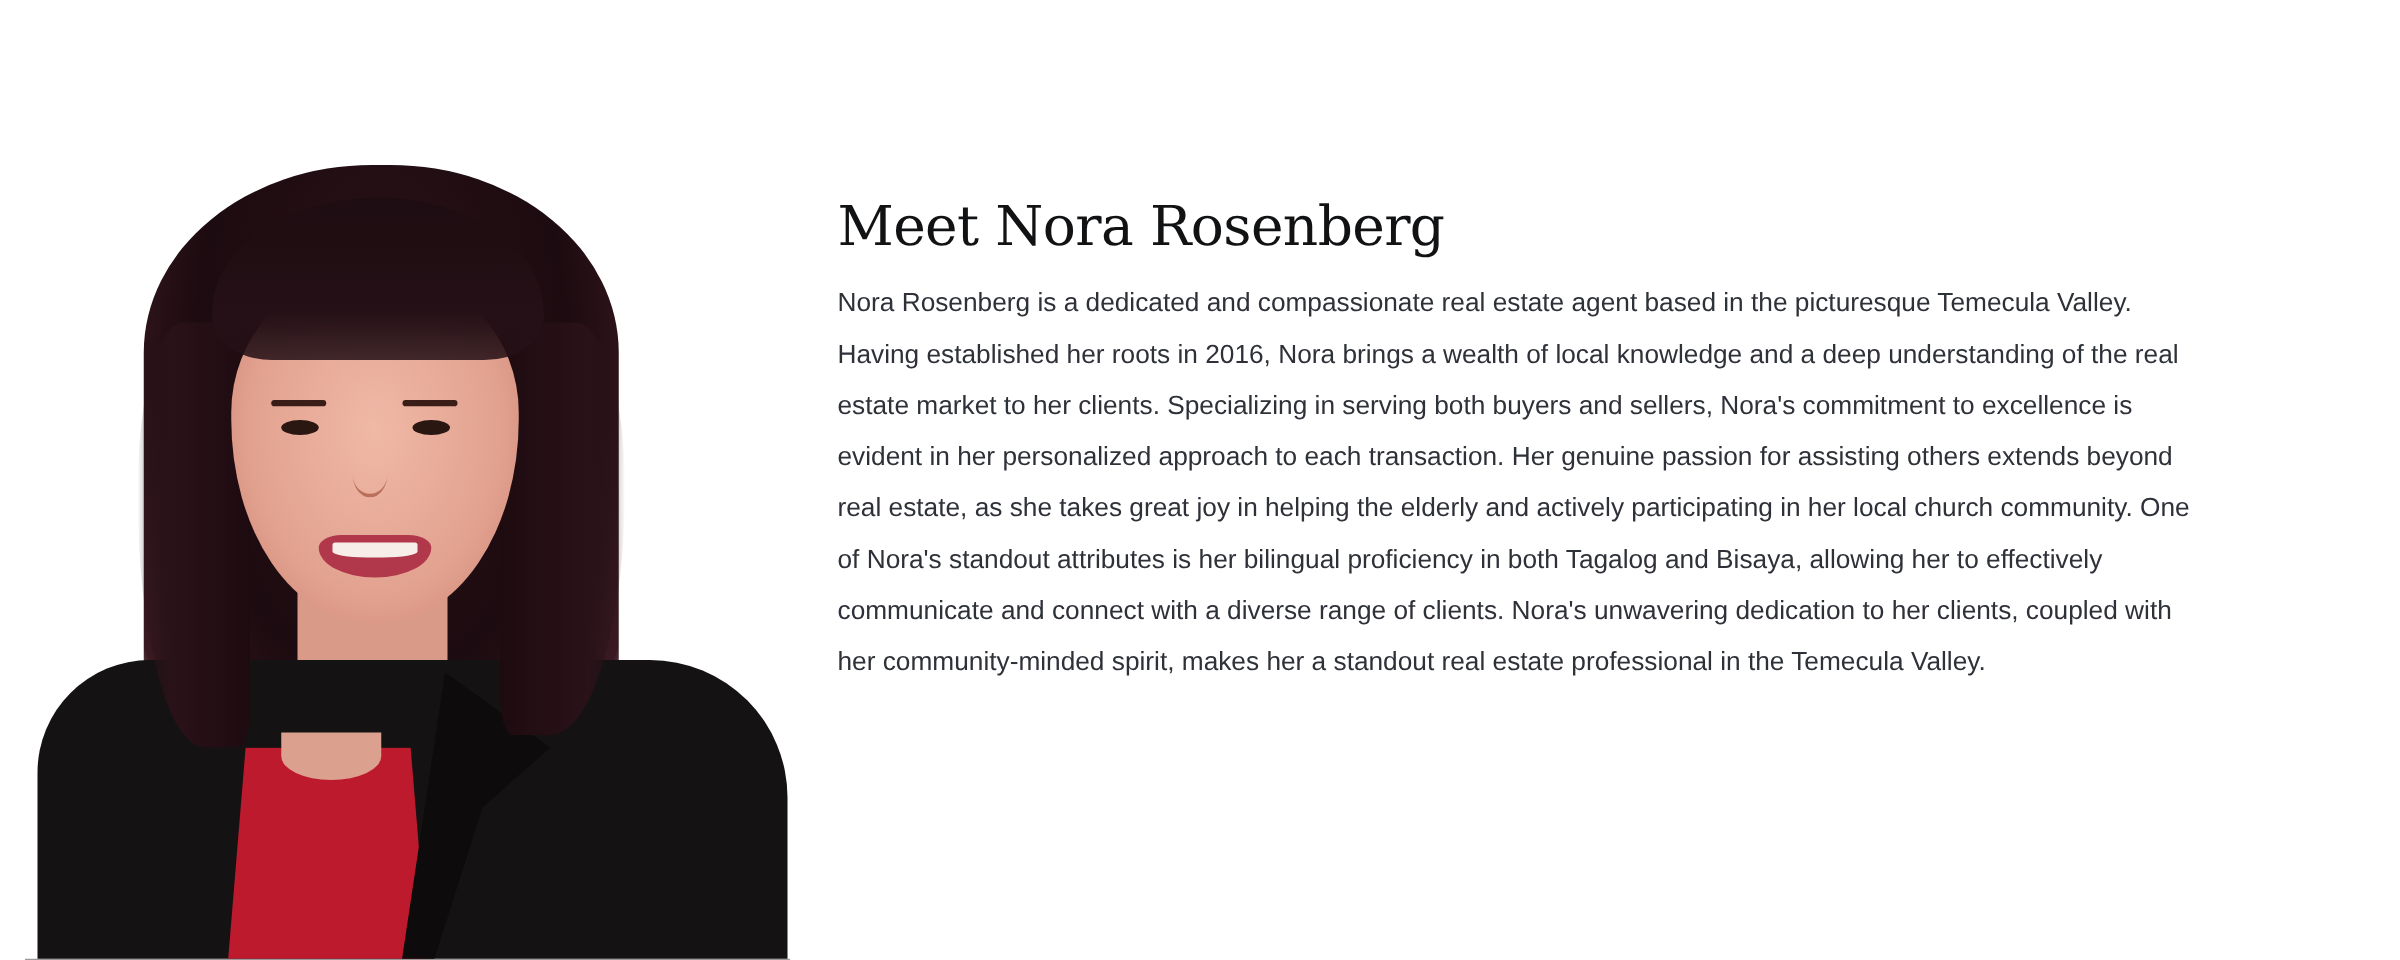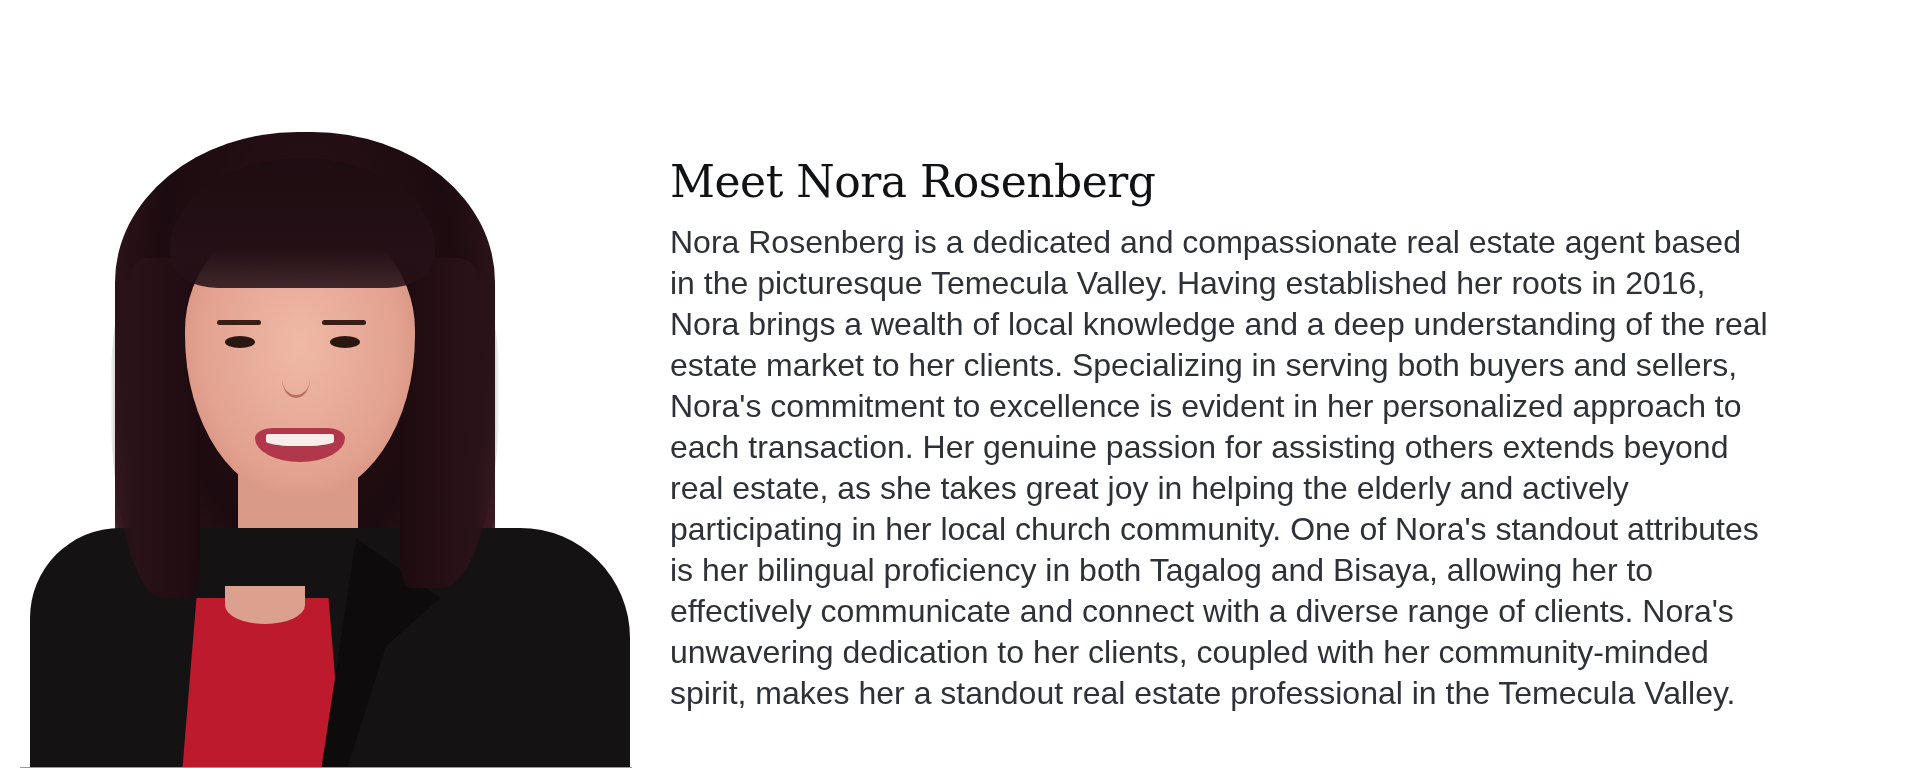--- a/index.html
+++ b/index.html
@@ -84,21 +84,21 @@
       font-size: 44px; line-height: 64px; color: #111214; letter-spacing: -0.5px;
     }
     .bio-license {
       margin-top: 12px;
       font-family: "Liberation Sans", sans-serif; font-weight: normal;
       font-size: 23px; line-height: 28px; color: #5d6066;
     }
     .bio-text {
       margin-top: 8px;
       font-family: "Liberation Sans", sans-serif;
-      font-size: 32px; line-height: 41px; color: #2e3138;
+      font-size: 21px; line-height: 41px; color: #2e3138;
       width: 1100px;
     }
   </style>
 </head>
 <body>
 
 <section class="agent-section">
 
   <div class="photo" role="img" aria-label="Portrait of Nora Rosenberg">
     <div class="hair-back"></div>

